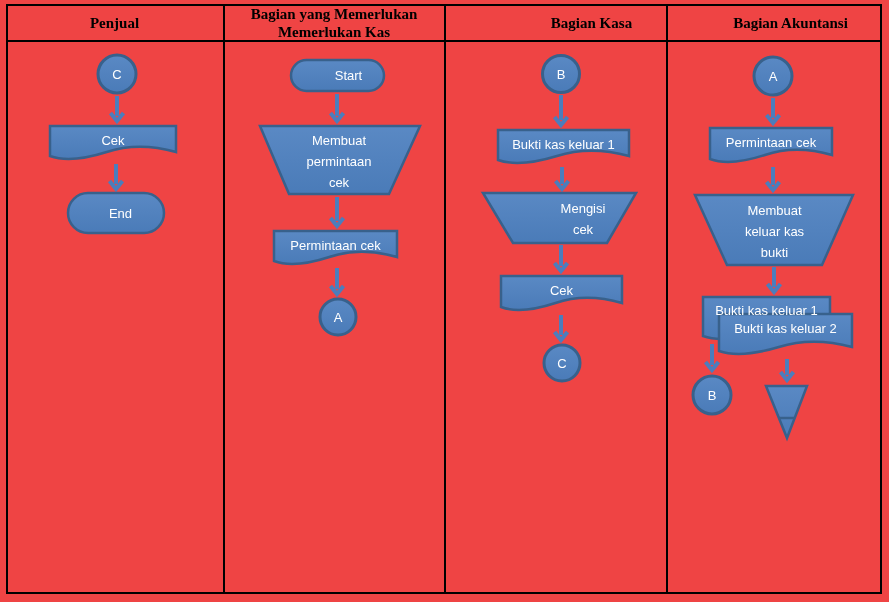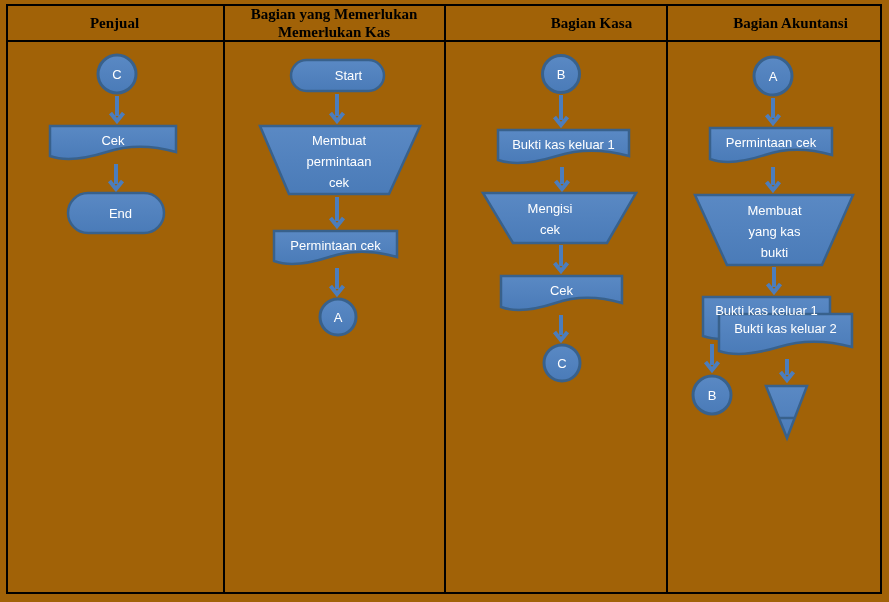--- a/index.html
+++ b/index.html
@@ -1,16 +1,16 @@
 <!DOCTYPE html>
 <html><head>
 <meta charset="utf-8">
 <style>
   html,body{margin:0;padding:0;background:#fff;}
-  .page{position:relative;width:889px;height:602px;background:#a16207;overflow:hidden;
+  .page{position:relative;width:889px;height:602px;background:#ef4444;overflow:hidden;
         font-family:"Liberation Sans",sans-serif;}
   .tline{position:absolute;background:#000;}
   .hdr{position:absolute;top:4px;height:38px;display:flex;align-items:center;justify-content:center;
        font-family:"Liberation Serif",serif;font-weight:bold;font-size:15px;color:#000;
        text-align:center;line-height:1.2;padding:0 8px;box-sizing:border-box;}
   svg.layer{position:absolute;left:0;top:0;}
   .shape{fill:url(#shapeFill);stroke:#38618C;stroke-width:2.5;}
   .conn{fill:url(#shapeFill);stroke:#38618C;stroke-width:3;}
   .arrow line,.arrow path{stroke:#4C7DBC;stroke-width:4;fill:none;}
   .lbl{position:absolute;display:flex;align-items:center;justify-content:center;
@@ -133,35 +133,35 @@
       <span>Membuat</span>
       <span>permintaan</span>
       <span>cek</span>
     </div>
   </div>
   <div class="lbl" style="left:274px;top:232px;width:123px;height:26px;">Permintaan cek</div>
   <div class="lbl" style="left:320px;top:299px;width:36px;height:36px;">A</div>
 
   <div class="lbl" style="left:542px;top:56px;width:38px;height:37px;">B</div>
   <div class="lbl" style="left:498px;top:131px;width:131px;height:26px;">Bukti kas keluar 1</div>
-  <div class="lbl" style="left:503px;top:197px;width:94px;height:44px;">
+  <div class="lbl" style="left:536px;top:197px;width:94px;height:44px;">
     <div>
       <span>Mengisi</span>
       <span>cek</span>
     </div>
   </div>
   <div class="lbl" style="left:501px;top:277px;width:121px;height:26px;">Cek</div>
   <div class="lbl" style="left:544px;top:345px;width:36px;height:36px;">C</div>
 
   <div class="lbl" style="left:754px;top:57px;width:38px;height:38px;">A</div>
   <div class="lbl" style="left:710px;top:129px;width:122px;height:26px;">Permintaan cek</div>
   <div class="lbl" style="left:727px;top:199px;width:95px;height:64px;">
     <div>
       <span>Membuat</span>
-      <span>yang kas</span>
+      <span>keluar kas</span>
       <span>bukti</span>
     </div>
   </div>
   <div class="lbl" style="left:703px;top:297px;width:127px;height:26px;">Bukti kas keluar 1</div>
   <div class="lbl" style="left:719px;top:315px;width:133px;height:26px;">Bukti kas keluar 2</div>
   <div class="lbl" style="left:693px;top:376px;width:38px;height:38px;">B</div>
 
 </div>
 
 </body></html>

